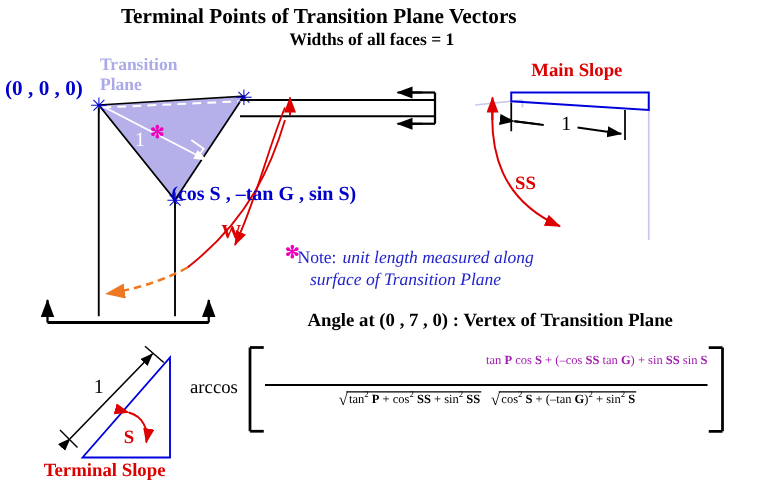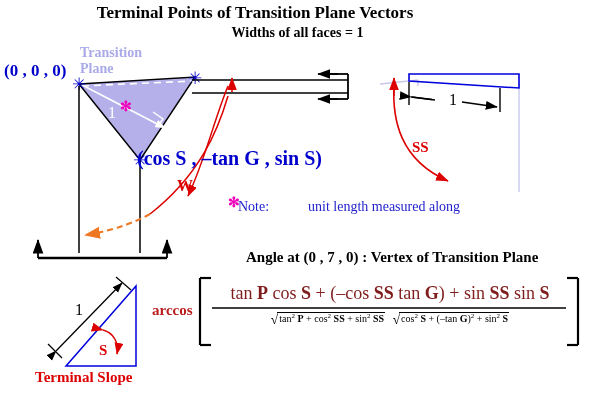--- a/index.html
+++ b/index.html
@@ -54,21 +54,21 @@
   .coord-origin {
     left: 4px; top: 62px;
     font-size: 17px;
   }
   .coord-top {
     left: 184px; top: 48px;
     font-size: 16px;
   }
   .coord-bottom {
     left: 137px; top: 148px;
-    font-size: 20px;
+    font-size: 16px;
   }
   
   .tp-label {
     left: 80px; top: 45px;
     width: 92px;
     text-align: left;
     color: #aaaae8;
     font-weight: bold;
     font-size: 14px;
     line-height: 1.15;
@@ -128,50 +128,50 @@
   }
   .note-word {
     left: 238px; top: 200px;
     color: #2222cc;
     font-size: 14px;
   }
   .note-it1 {
     left: 274px; top: 200px;
     color: #2222cc;
     font-size: 14px;
-    margin-left: 34px;
+    font-style: italic;
   }
   .note-it2 {
     left: 248px; top: 218px;
     color: #2222cc;
     font-size: 14px;
     font-style: italic;
   }
   
   .angle-at {
     left: 246px; top: 250px;
     font-size: 15px;
     font-weight: bold;
     color: #000000;
   }
   
   .arccos-word {
     left: 152px; top: 303px;
     font-size: 15px;
-    font-weight: bold;
-    color: #b91c1c;
+    font-weight: normal;
+    color: #000000;
     font-family: "Liberation Serif", "DejaVu Serif", serif;
   }
   .formula-num {
     position: absolute;
     left: 214px; top: 283px;
     width: 352px;
-    text-align: center;
-    font-size: 18px;
-    color: #7f1d1d;
+    text-align: right;
+    font-size: 10px;
+    color: #a21caf;
   }
   .formula-den {
     position: absolute;
     left: 214px; top: 312px;
     width: 352px;
     text-align: center;
     font-size: 10px;
     color: #000;
   }
   .vb { font-weight: bold; }
@@ -300,36 +300,38 @@
   <div class="txt tp-label">Transition Plane</div>
 
   <div class="txt coord coord-origin">(0 , 0 , 0)</div>
 
 
   <div class="txt coord coord-bottom">(cos S , –tan G , sin S)</div>
 
   <div class="txt one-tp">1</div>
   <div class="txt star-tp">✻</div>
 
+  <div class="txt red-lbl main-slope">Main Slope</div>
 
   <div class="txt red-lbl adjoining-slope">Terminal Slope</div>
 
   <div class="txt red-lbl ss-lbl">SS</div>
 
   <div class="txt red-lbl w-lbl">W</div>
 
   <div class="txt s-lbl">S</div>
 
   <div class="txt dim1 dim1-main">1</div>
 
   <div class="txt dim1 dim1-adj">1</div>
 
   <div class="txt note-star">✻</div>
   <div class="txt note-word">Note:</div>
   <div class="txt note-it1">unit length measured along</div>
+  <div class="txt note-it2">surface of Transition Plane</div>
 
   <div class="txt angle-at">Angle at (0 , 7 , 0) : Vertex of Transition Plane</div>
 
   <div class="txt arccos-word">arccos</div>
 
   <div class="formula-num">
     <span>tan <span class="vb">P</span> cos <span class="vb">S</span></span>
     <span>+</span>
     <span>(–cos <span class="vb">SS</span>  tan <span class="vb">G</span>)</span>
     <span>+</span>

